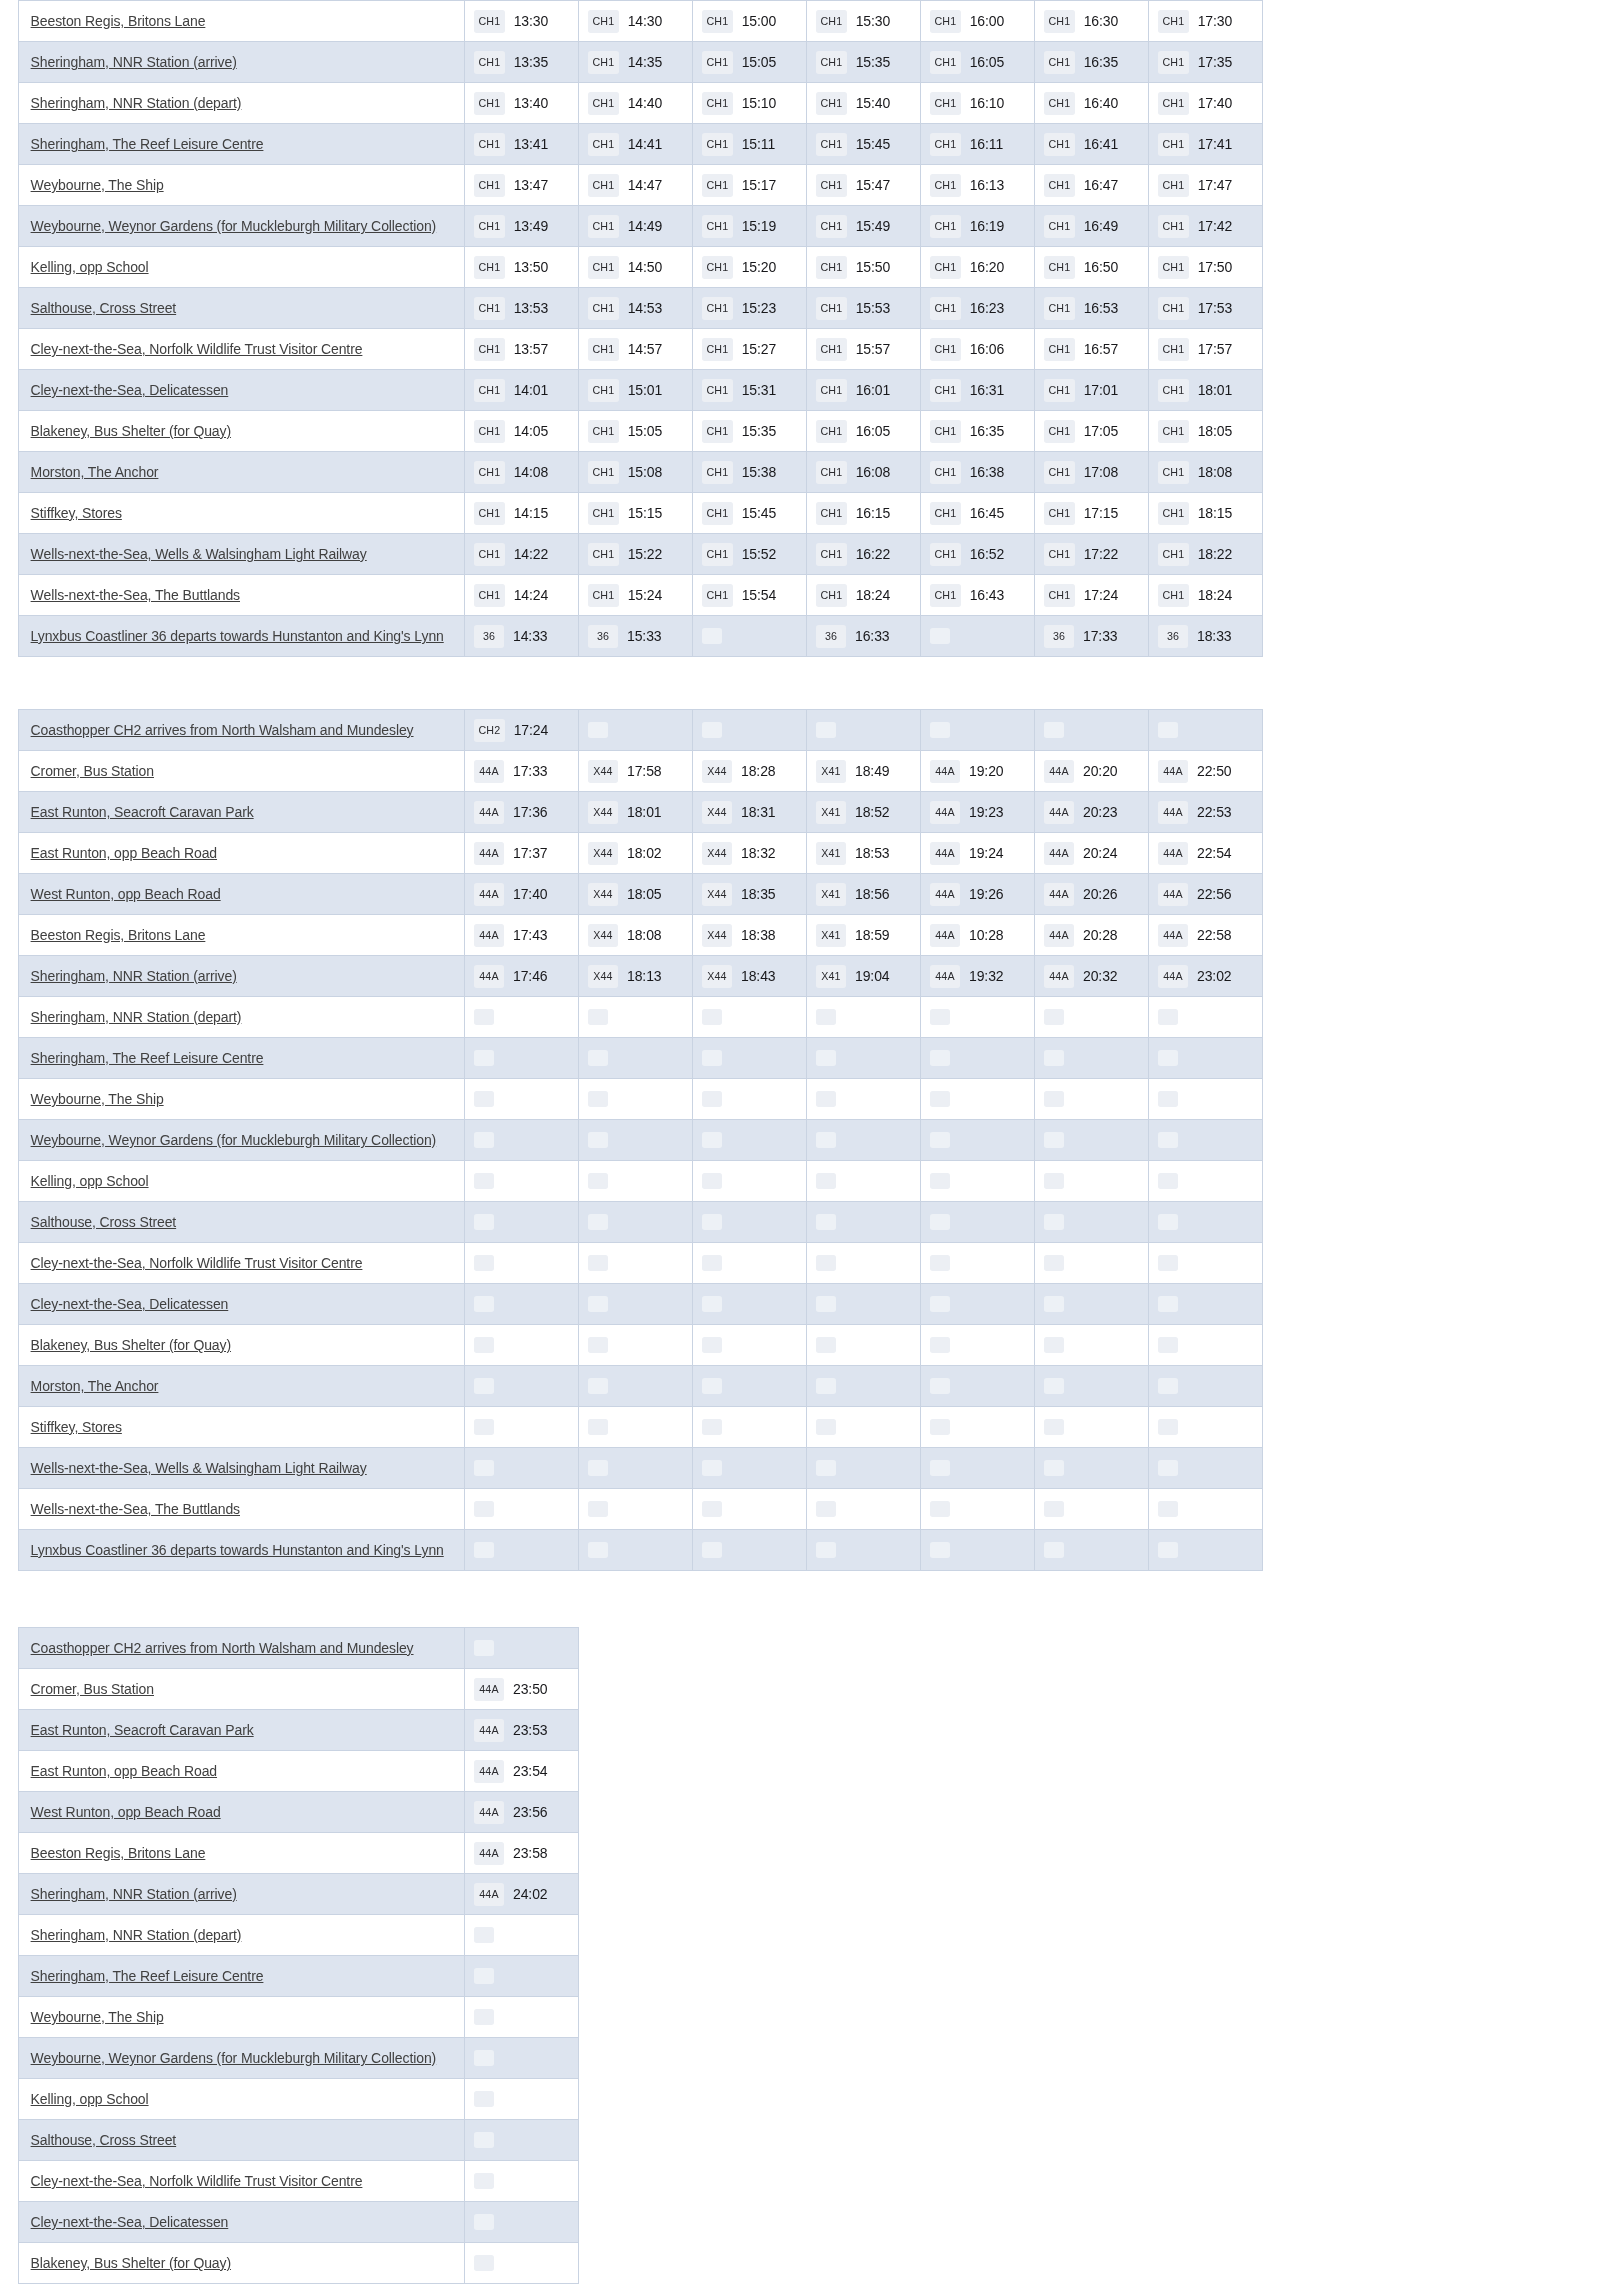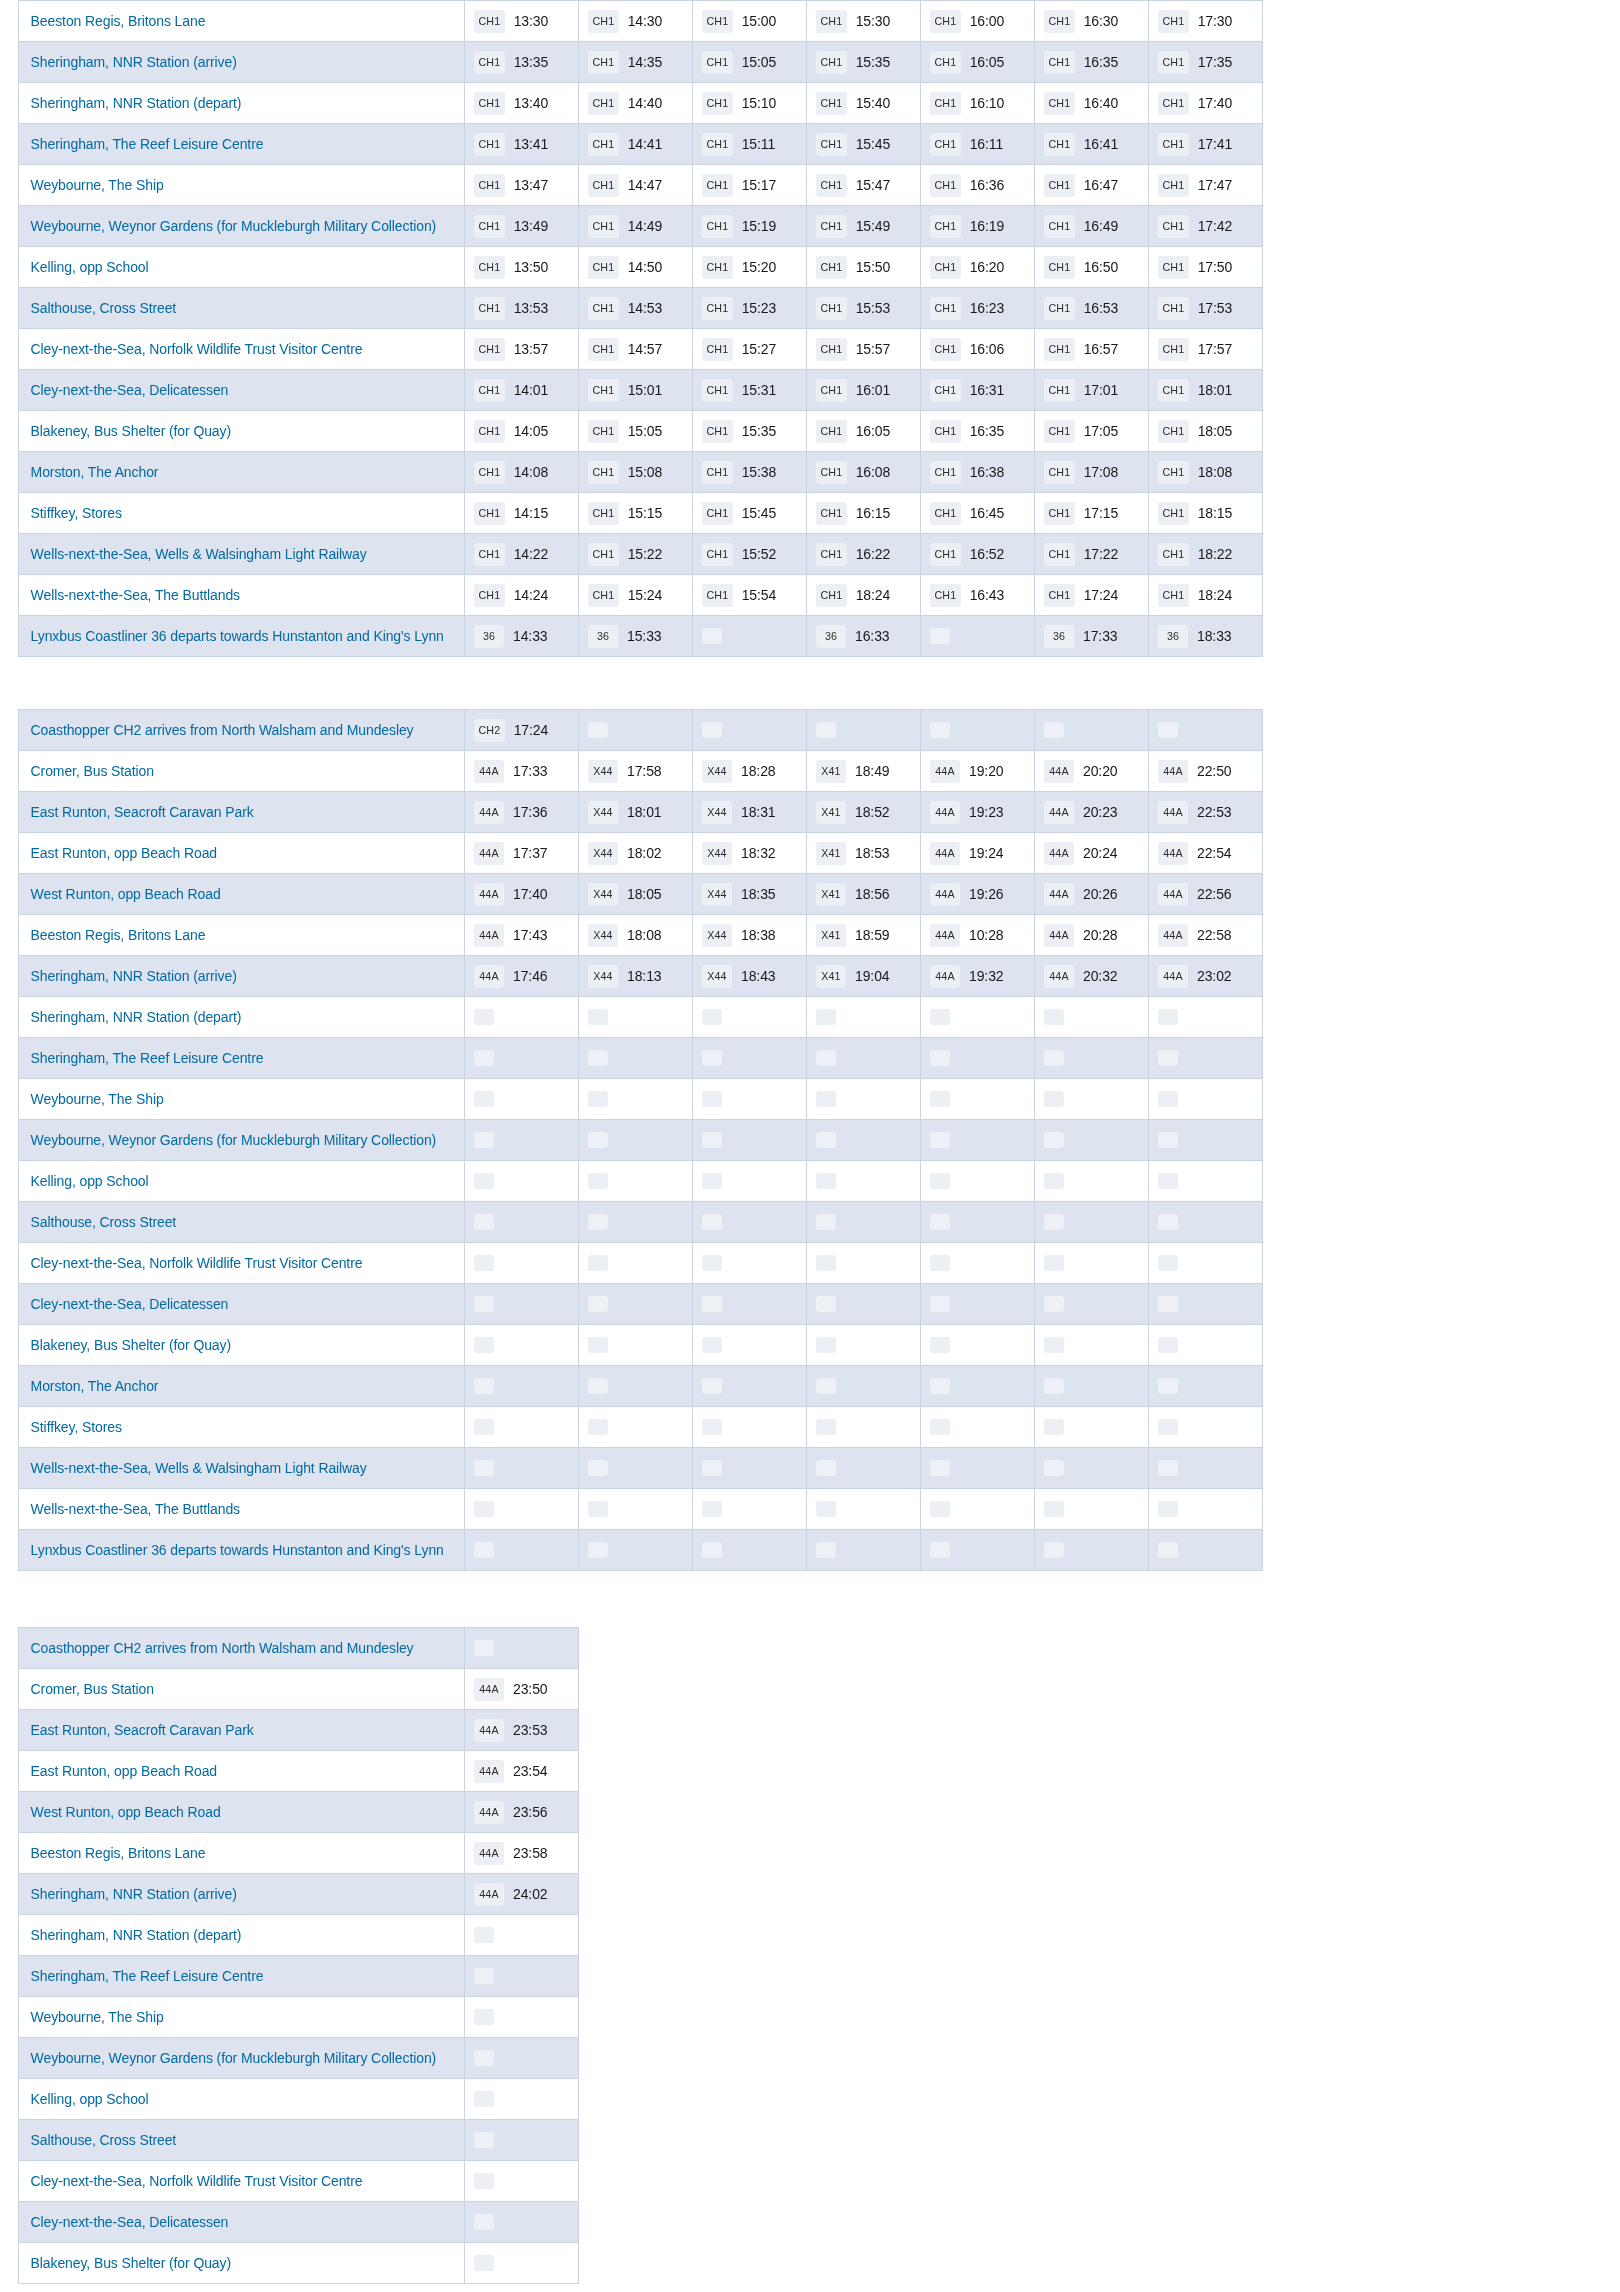--- a/index.html
+++ b/index.html
@@ -33,24 +33,25 @@
     background: #ffffff;
   }
   table.tt tr.alt td { background: #dde4ef; }
   table.tt tr.hdr td { background: #dde4ef; margin-left: 38px; }
 
   td.stop {
     width: 446px;
     padding-left: 11.6px;
     padding-right: 7px;
     font-size: 14px;
-    color: #0369a1;
+    color: #404040;
     letter-spacing: -0.1px;
     white-space: nowrap;
     overflow: hidden;
+    text-decoration: underline;
   }
 
   td.cell {
     width: 114px;
     padding: 0 9px 0 9px;
   }
   table.t1 td.cell { width: 114px; }
   table.t2 td.cell { width: 114px; }
   table.t3 td.cell { width: 114px; }
 
@@ -298,21 +299,21 @@
             </td>
             <td class="cell">
               <div class="cellwrap">
                 <span class="route">CH1</span>
                 <span class="time">15:47</span>
               </div>
             </td>
             <td class="cell">
               <div class="cellwrap">
                 <span class="route">CH1</span>
-                <span class="time">16:36</span>
+                <span class="time">16:13</span>
               </div>
             </td>
             <td class="cell">
               <div class="cellwrap">
                 <span class="route">CH1</span>
                 <span class="time">16:47</span>
               </div>
             </td>
             <td class="cell">
               <div class="cellwrap">

